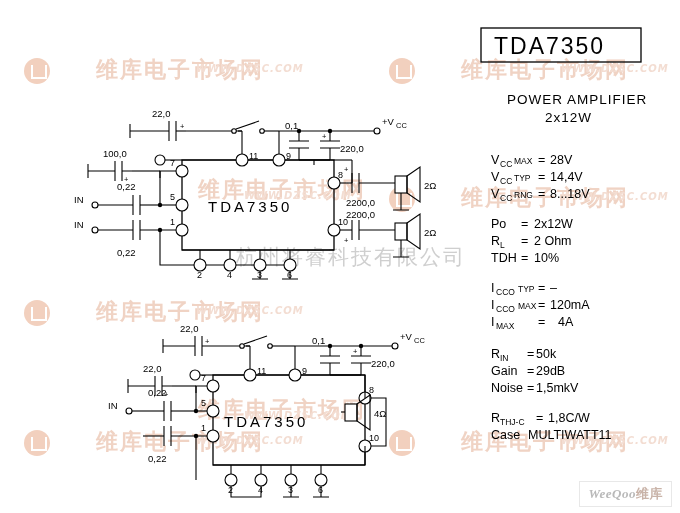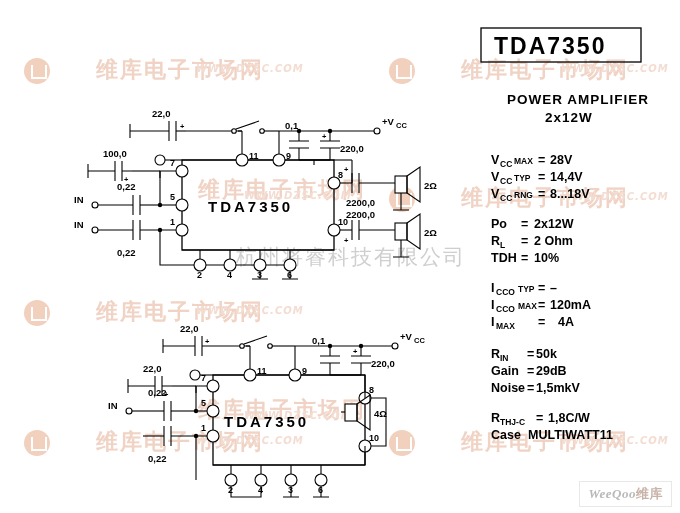--- a/index.html
+++ b/index.html
@@ -30,21 +30,21 @@
   .wm-logo:after{
     content:"";position:absolute;left:7px;top:7px;width:12px;height:12px;
     border-left:2px solid #fff;border-right:2px solid #fff;
     border-bottom:2px solid #fff;
   }
   .wm-cn{
     position:absolute;color:#cfcfcf;font-size:21px;letter-spacing:2px;
     font-family:"DejaVu Sans", sans-serif;white-space:nowrap;z-index:0;
     pointer-events:none;user-select:none;
   }
-  #svgwrap{position:absolute;inset:0;z-index:2;font-weight:bold;}
+  #svgwrap{position:absolute;inset:0;z-index:2;}
   .brand{
     position:absolute;right:8px;bottom:6px;
     border:1px solid #e8e8e8;
     padding:3px 8px;
     font-size:13px;
     color:#b9b9b9;
     font-family:"Liberation Serif", serif;
     font-style:italic;
     z-index:3;
     letter-spacing:0.5px;

